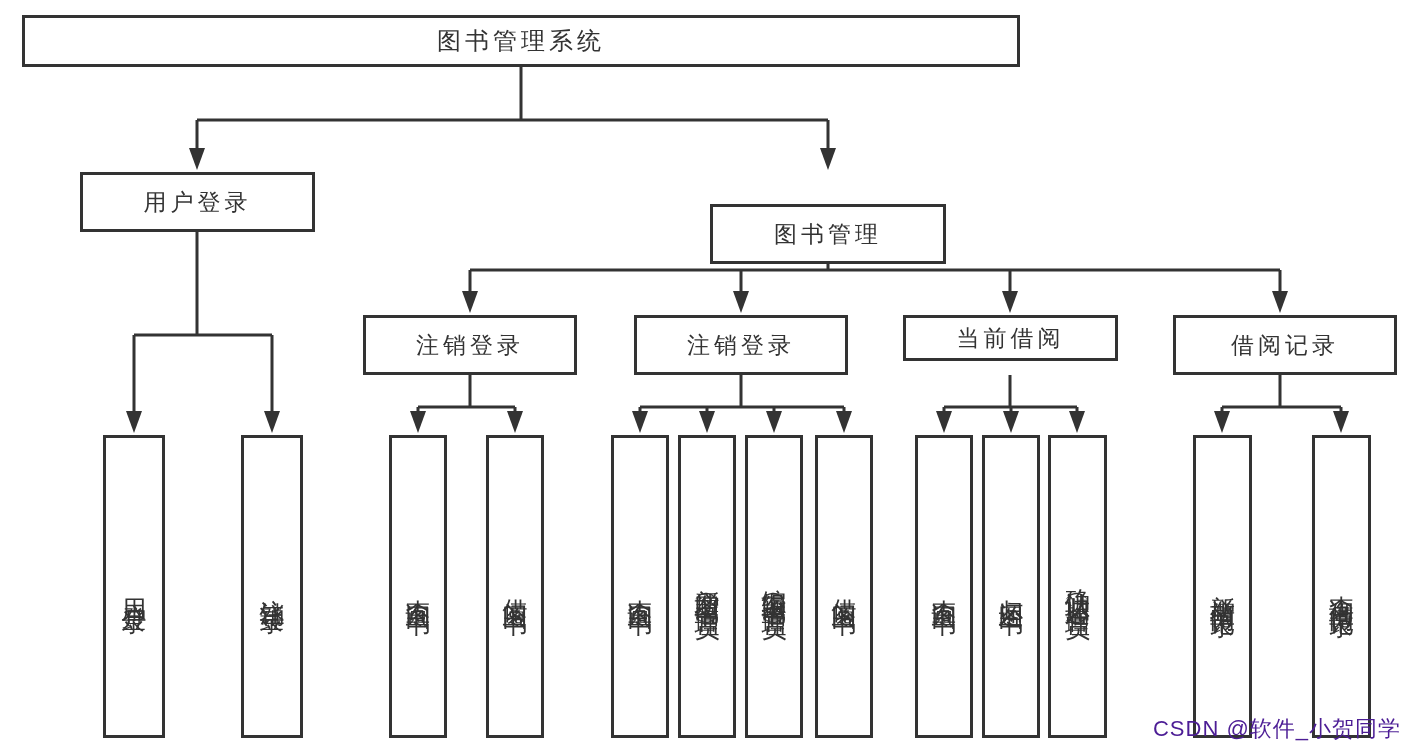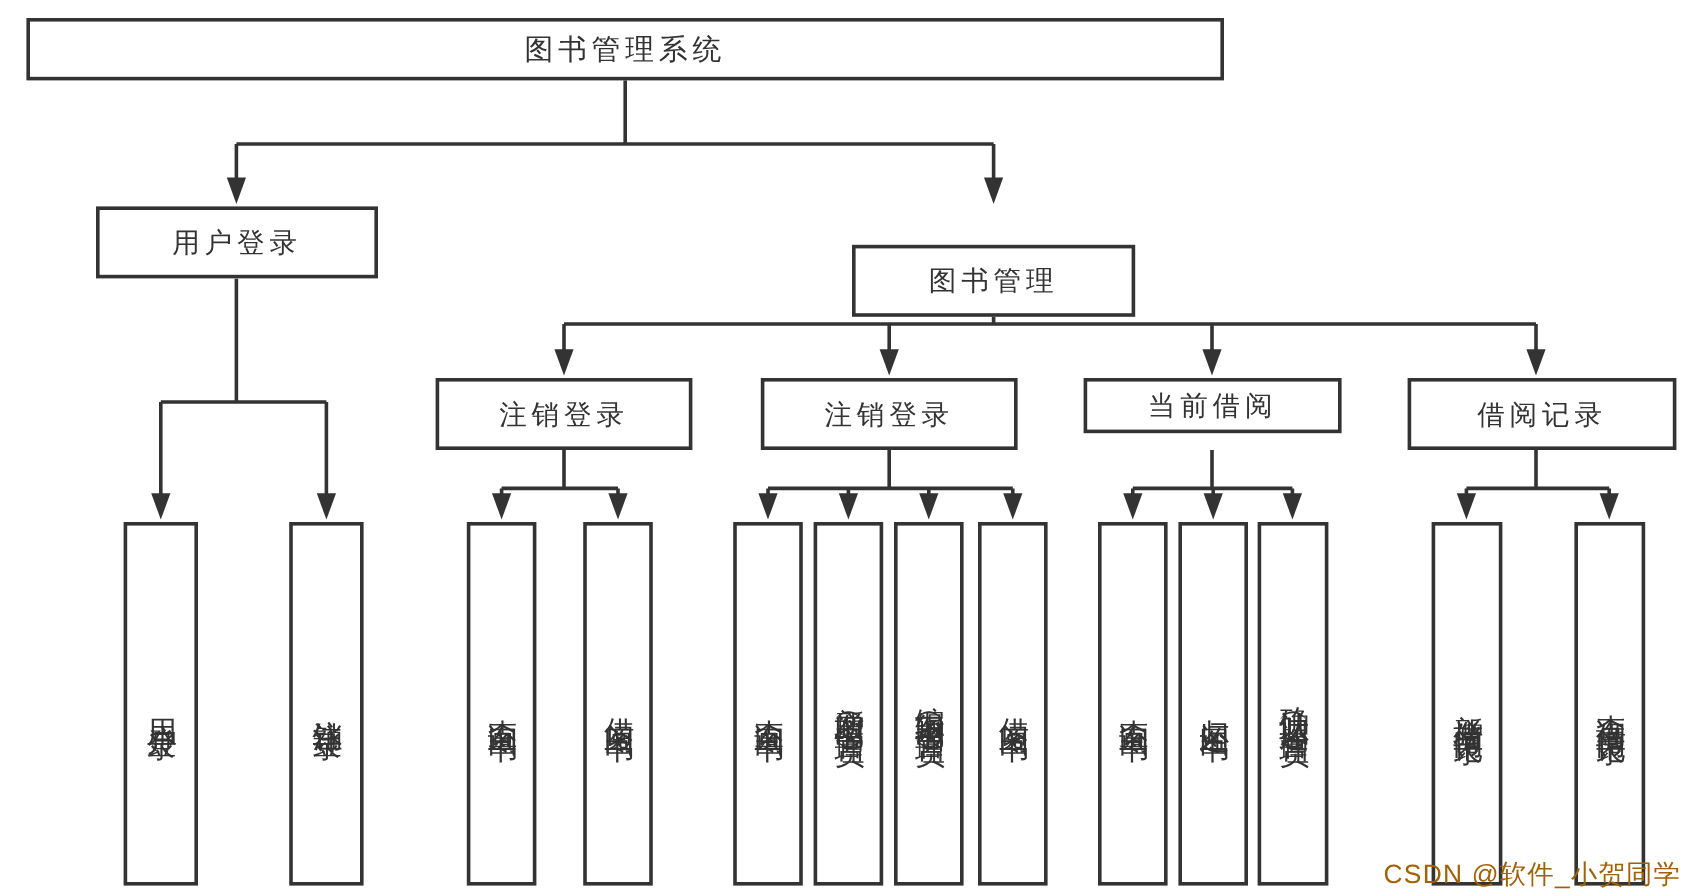--- a/index.html
+++ b/index.html
@@ -122,15 +122,15 @@
   <div class="node leaf" style="left:745px; top:435px; width:58px; height:303px;">编辑图书（管理员）</div>
   <div class="node leaf" style="left:815px; top:435px; width:58px; height:303px;">借阅图书</div>
 
   <div class="node leaf" style="left:915px; top:435px; width:58px; height:303px;">查询图书</div>
   <div class="node leaf" style="left:982px; top:435px; width:58px; height:303px;">归还图书</div>
   <div class="node leaf" style="left:1048px; top:435px; width:59px; height:303px;">确认归还（管理员）</div>
 
   <div class="node leaf" style="left:1193px; top:435px; width:59px; height:303px;">新增借阅记录</div>
   <div class="node leaf" style="left:1312px; top:435px; width:59px; height:303px;">查询借阅记录</div>
 
-  <div class="watermark" style="color: #a16207;">CSDN @软件_小贺同学</div>
+  <div class="watermark" style="color: #4c1d95;">CSDN @软件_小贺同学</div>
 
 </div>
 
 </body></html>

